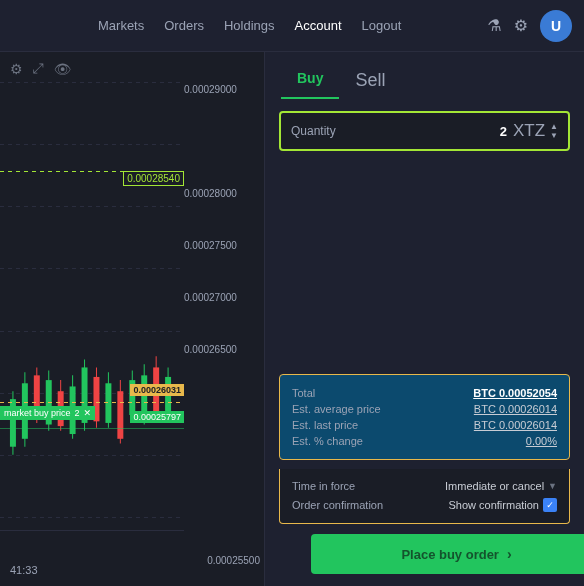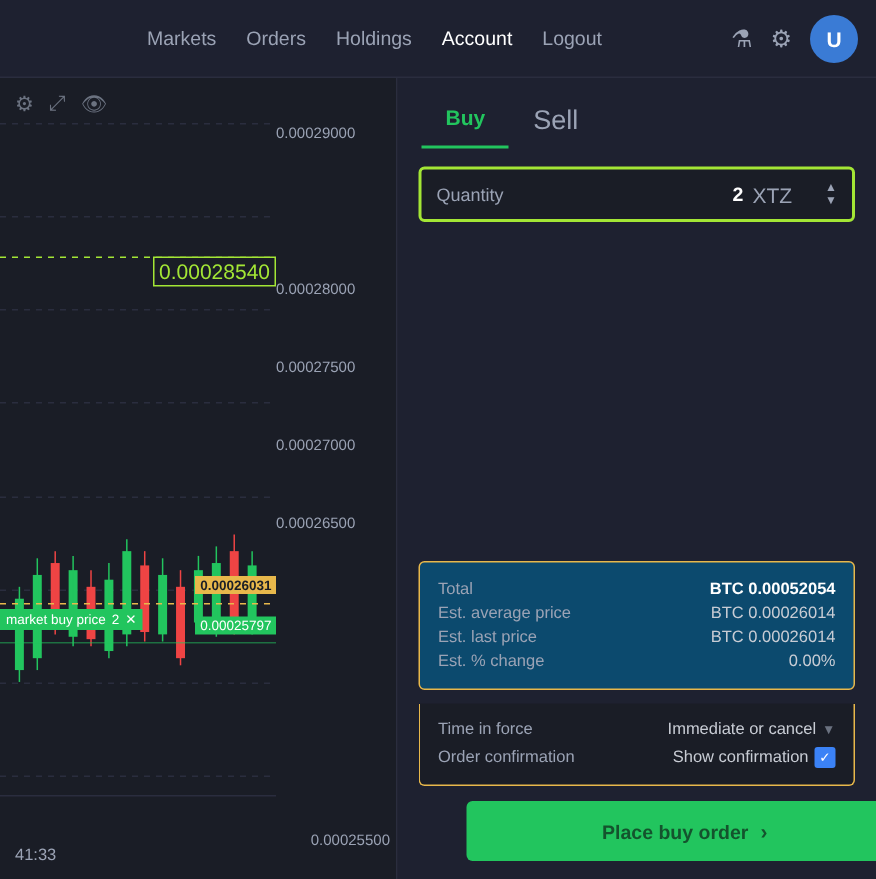--- a/index.html
+++ b/index.html
@@ -216,22 +216,22 @@
       flex: 1;
     }
     .quantity-value {
       color: #fff;
       font-size: 13px;
       font-weight: 600;
       margin-right: 6px;
     }
     .quantity-unit {
       color: #9ba3b5;
-      font-size: 14px;
-      margin-right: 22px;
+      font-size: 17px;
+      margin-right: 5px;
     }
     .quantity-spinner {
       display: flex;
       flex-direction: column;
       gap: 1px;
     }
     .spinner-btn {
       color: #9ba3b5;
       font-size: 8px;
       cursor: pointer;
@@ -255,20 +255,21 @@
       align-items: center;
       padding: 2px 0;
     }
     .summary-label {
       color: #9ba3b5;
       font-size: 11px;
     }
     .summary-value {
       color: #c8ccd4;
       font-size: 11px;
+      text-decoration: underline;
     }
     .summary-value.highlight {
       color: #fff;
       font-weight: 600;
     }
 
     
     .order-options {
       border: 1px solid #e8b84b;
       border-top: none;
@@ -437,21 +438,21 @@
         <line x1="145" y1="178" x2="145" y2="216" stroke="#22c55e" stroke-width="1"></line>
 
         <rect x="154" y="180" width="6" height="32" fill="#ef4444"></rect>
         <line x1="157" y1="173" x2="157" y2="215" stroke="#ef4444" stroke-width="1"></line>
 
         <rect x="166" y="186" width="6" height="26" fill="#22c55e"></rect>
         <line x1="169" y1="180" x2="169" y2="215" stroke="#22c55e" stroke-width="1"></line>
       </svg>
 
       <div style="position:absolute; top: 20%; left:0; right:0; height:1px; background: repeating-linear-gradient(to right, #a3e635 0px, #a3e635 4px, transparent 4px, transparent 8px);"></div>
-      <div style="position:absolute; top: 20%; right:0; background:#1a1d26; color:#a3e635; font-size:14px; padding:1px 3px; border:1px solid #a3e635;">0.00028540</div>
+      <div style="position:absolute; top: 20%; right:0; background:#1a1d26; color:#a3e635; font-size:10px; padding:1px 3px; border:1px solid #a3e635;">0.00028540</div>
 
       <div style="position:absolute; top: 72%; left:0; right:0; height:1px; background: repeating-linear-gradient(to right, #e8b84b 0px, #e8b84b 4px, transparent 4px, transparent 8px);"></div>
       <div style="position:absolute; top: 68%; right:0; background:#e8b84b; color:#1a1d26; font-size:9px; padding:1px 3px; font-weight:bold;">0.00026031</div>
 
       <div style="position:absolute; top: 78%; left:0; right:0; height:1px; background:#22c55e; opacity:0.5;"></div>
       <div style="position:absolute; top: 74%; right:0; background:#22c55e; color:#fff; font-size:9px; padding:1px 3px;">0.00025797</div>
 
       <div style="position:absolute; top: 73%; left:0; background:#22c55e; color:#fff; font-size:9px; padding:2px 4px; display:flex; align-items:center; gap:4px; z-index:10;">
         <span>market buy price</span>
         <span>2</span>

